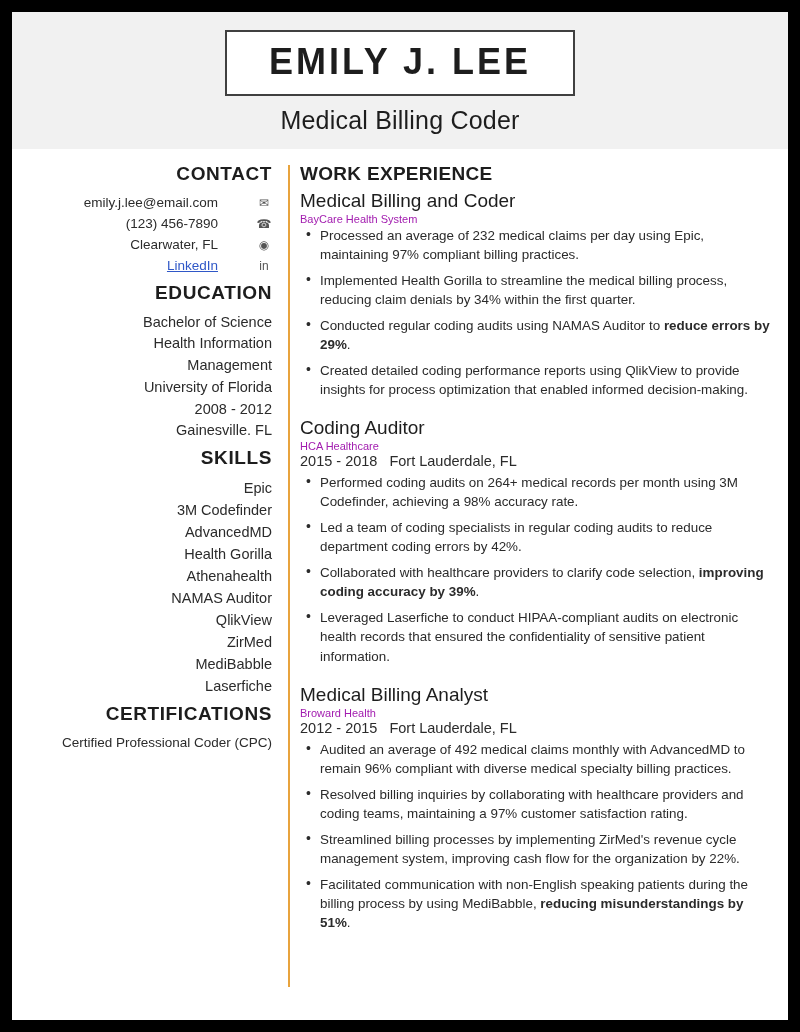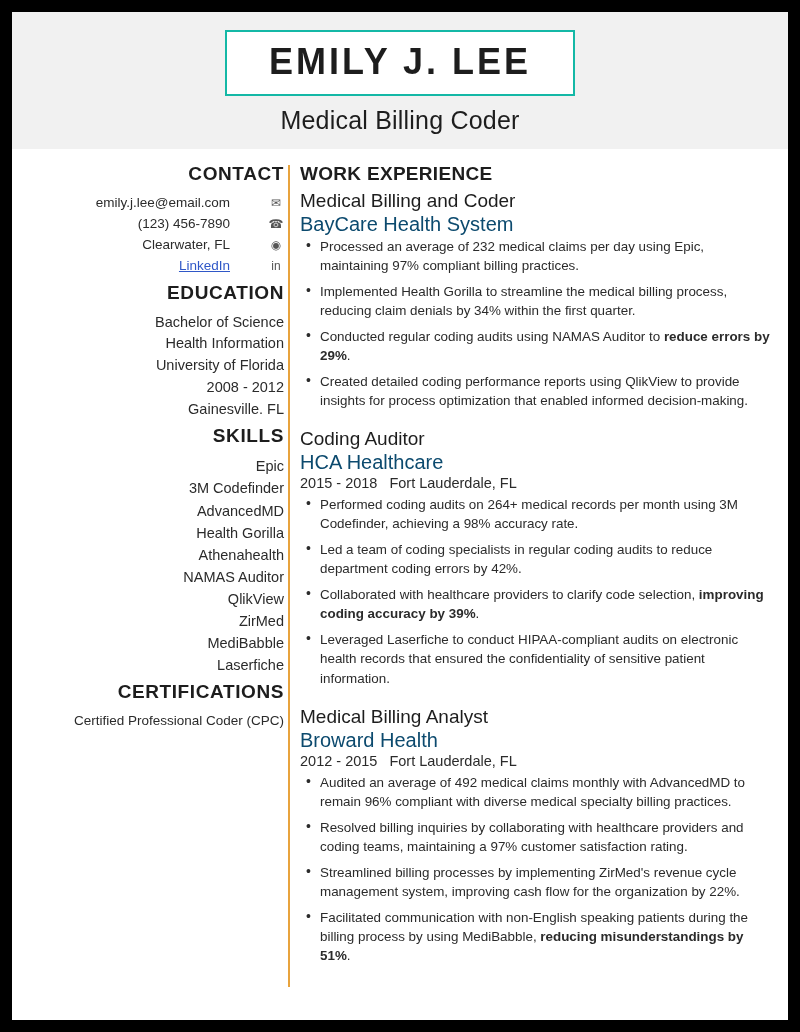--- a/index.html
+++ b/index.html
@@ -23,21 +23,21 @@
     overflow: hidden;
   }
   
   .header {
     background: #f1f1f1;
     padding: 18px 0 14px 0;
     text-align: center;
   }
   .name-box {
     display: inline-block;
-    border: 2px solid #14b8a6;
+    border: 2px solid #404040;
     background: #ffffff;
     padding: 12px 42px 14px 42px;
     margin-bottom: 10px;
   }
   .name {
     font-size: 36px;
     letter-spacing: 3px;
     font-weight: bold;
     color: #1d1d1d;
     line-height: 1;
@@ -51,21 +51,21 @@
   
   .body {
     display: flex;
     padding: 14px 14px 0 14px;
     box-sizing: border-box;
     height: 838px;
   }
   .left {
     width: 262px;
     box-sizing: border-box;
-    padding-right: 4px;
+    padding-right: 16px;
     text-align: right;
   }
   .divider {
     width: 2px;
     background: #e8a33d;
     flex: 0 0 2px;
     margin-top: 2px;
   }
   .right {
     flex: 1;
@@ -128,22 +128,22 @@
   }
   .job {
     margin-bottom: 14px;
   }
   .job-name {
     font-size: 19px;
     color: #1d1d1d;
     margin-bottom: 1px;
   }
   .job-company {
-    font-size: 20px;
-    color: #0c4a6e;
+    font-size: 11px;
+    color: #a21caf;
     margin-bottom: 1px;
   }
   .job-meta {
     font-size: 14.5px;
     color: #2b2b2b;
     margin-bottom: 4px;
   }
   .job-meta .sep { display: inline-block; width: 12px; }
   ul.bullets {
     margin: 0;
@@ -201,20 +201,21 @@
         <div class="contact-row">
           <span class="txt linkedin">LinkedIn</span>
           <span class="ico">in</span>
         </div>
       </div>
 
       <div class="l-heading spaced">EDUCATION</div>
       <div>
         <div class="edu-line">Bachelor of Science</div>
         <div class="edu-line">Health Information</div>
+        <div class="edu-line">Management</div>
         <div class="edu-line">University of Florida</div>
         <div class="edu-line">2008 - 2012</div>
         <div class="edu-line">Gainesville. FL</div>
       </div>
 
       <div class="l-heading spaced">SKILLS</div>
       <div>
         <div class="skill-line">Epic</div>
         <div class="skill-line">3M Codefinder</div>
         <div class="skill-line">AdvancedMD</div>

